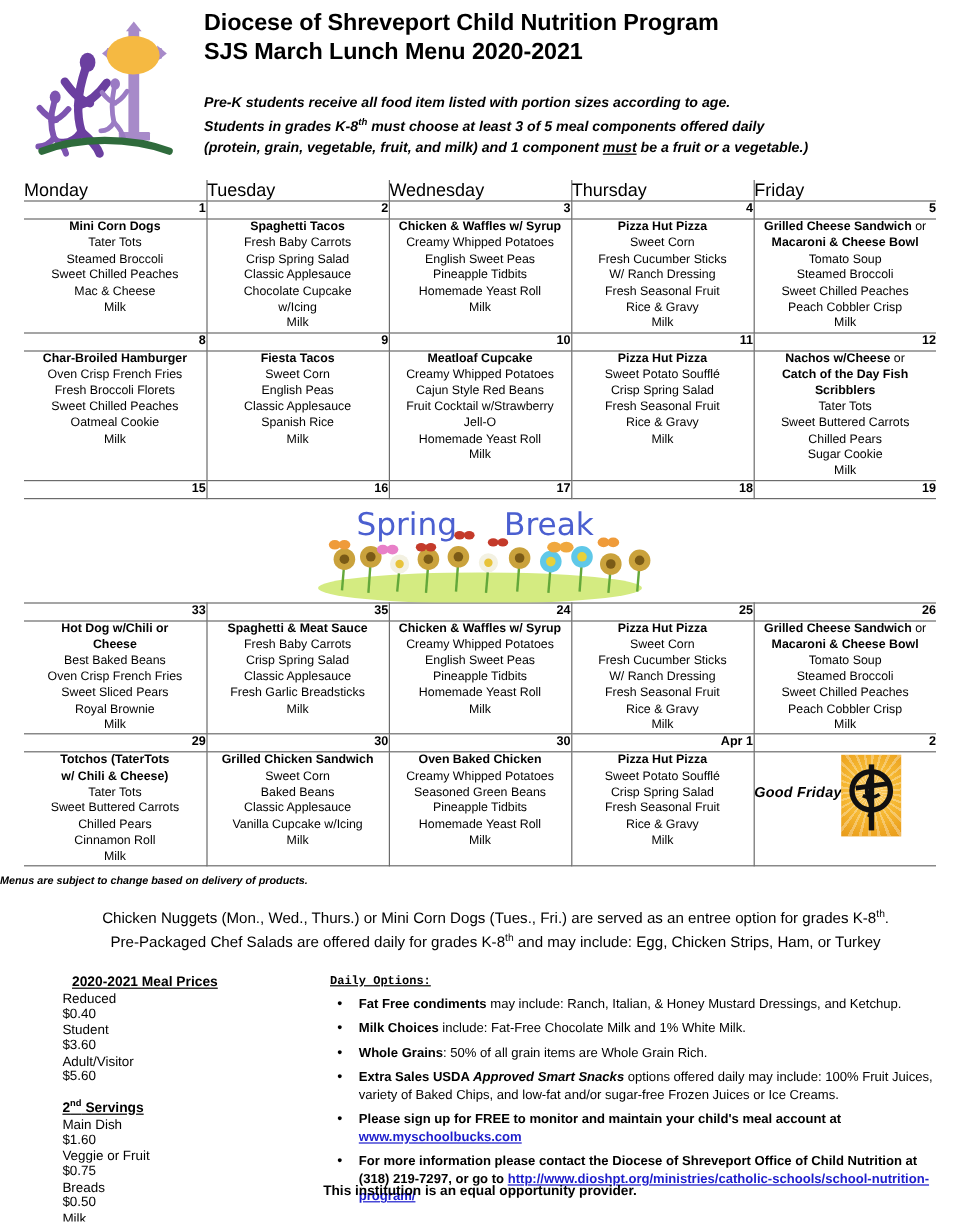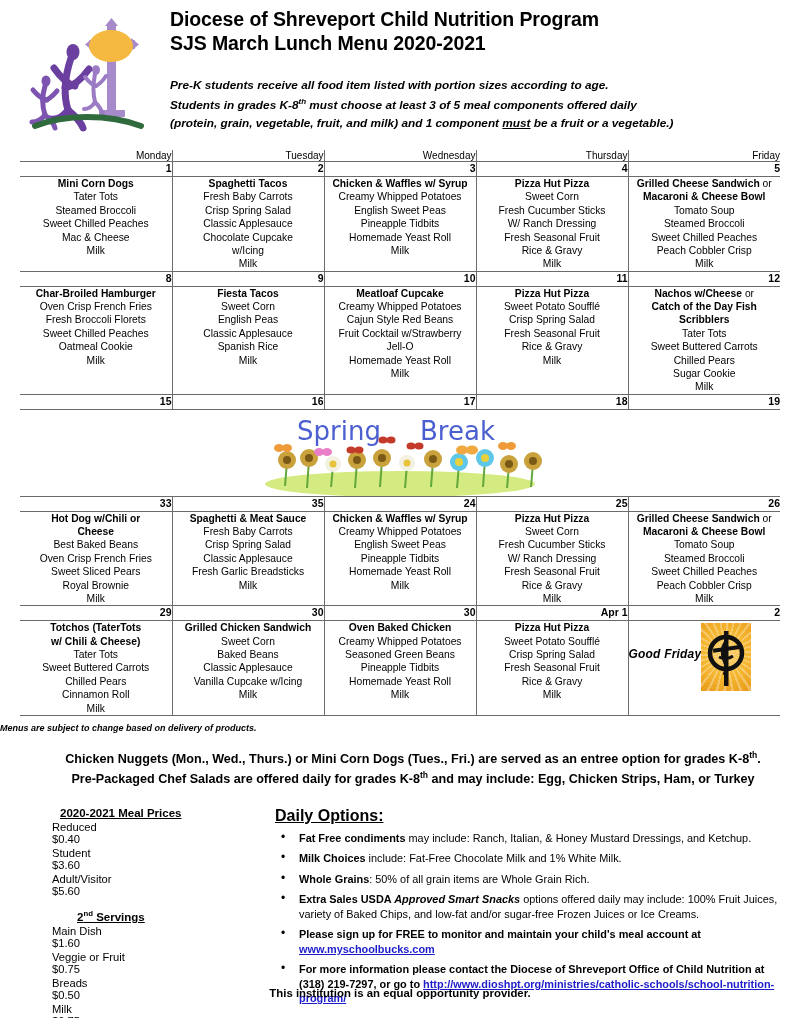--- a/index.html
+++ b/index.html
@@ -54,23 +54,23 @@
   
   .cal {
     width: 760px;
     margin: 0 auto;
     border-collapse: collapse;
     table-layout: fixed;
   }
   .cal td, .cal th { padding: 0; vertical-align: top; }
 
   .dow {
-    text-align: right;
+    text-align: left;
     font-weight: normal;
-    font-size: 10px;
+    font-size: 15px;
     padding: 2px 0 3px 0;
     border-bottom: 1.4px solid #6b6b6b;
     border-right: 1.2px solid #6b6b6b;
     margin-top: 24px;
   }
   .dow.last { border-right: none; }
 
   .datecell {
     text-align: right;
     font-size: 10.5px;
@@ -131,21 +131,21 @@
   
   .subject-note {
     text-align: left;
     font-style: italic;
     font-weight: bold;
     font-size: 9px;
     margin-top: 7px;
   }
   .entree-note {
     text-align: center;
-    font-weight: bold;
+    font-weight: normal;
     font-size: 12.6px;
     line-height: 1.45;
     margin-top: 16px;
     padding-left: 26px;
   }
 
   
   .footer {
     display: flex;
     margin-top: 19px;
@@ -155,29 +155,28 @@
   .prices-title {
     font-weight: bold; text-decoration: underline; font-size: 11.5px;
     margin-left: 8px;
   }
   .price-row { display: flex; margin-top: 2px; flex-direction: column; }
   .price-row .lbl { flex: 1 1 auto; }
   .price-row .amt { width: 62px; text-align: left; }
   .prices-sub {
     font-weight: bold; text-decoration: underline; font-size: 11.5px;
     margin-top: 12px;
-    margin-left: 25px;
   }
   .snack-note {
     font-style: italic; font-weight: bold; font-size: 10.8px;
     line-height: 1.45; margin-top: 16px; width: 165px;
   }
 
   .options-col { flex: 1 1 auto; font-size: 10.9px; padding-left: 8px; }
-  .options-title { font-weight: bold; text-decoration: underline; font-size: 16px; }
+  .options-title { font-weight: bold; text-decoration: underline; font-size: 10px; font-family: Liberation Mono, monospace; }
   ul.opts { list-style: none; margin: 6px 0 0 0; padding: 0; }
   ul.opts li {
     position: relative; padding-left: 24px; margin-bottom: 6px;
     line-height: 1.33;
   }
   ul.opts li::before {
     content: "\2022"; position: absolute; left: 6px; top: -1px; font-size: 12px;
   }
   .b { font-weight: bold; }
   .bi { font-weight: bold; font-style: italic; }

